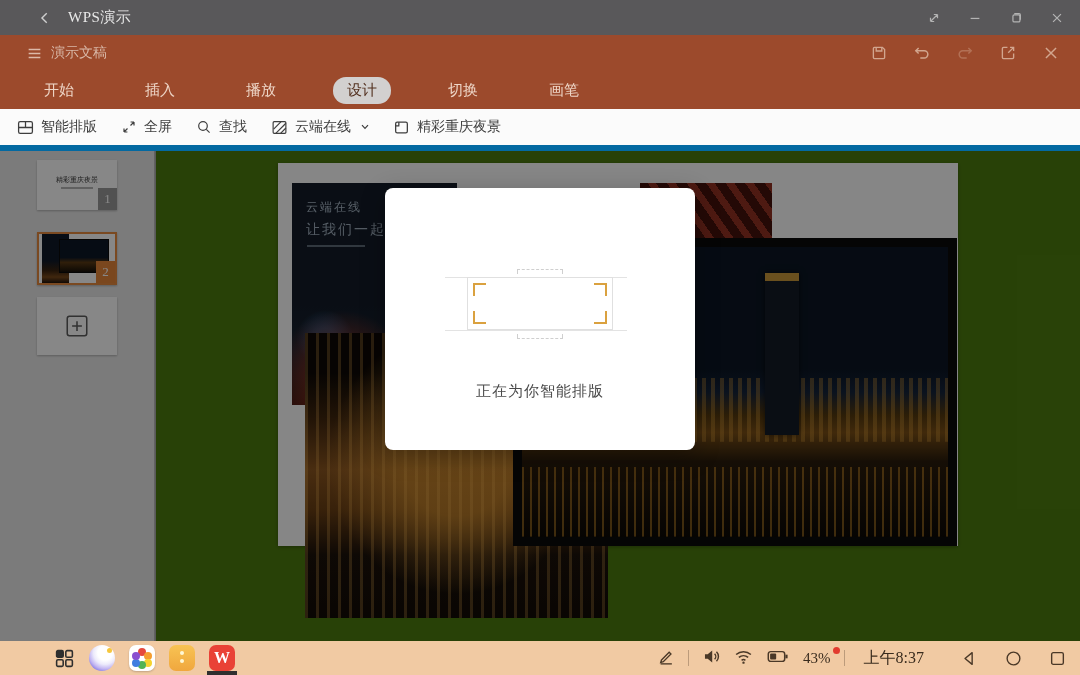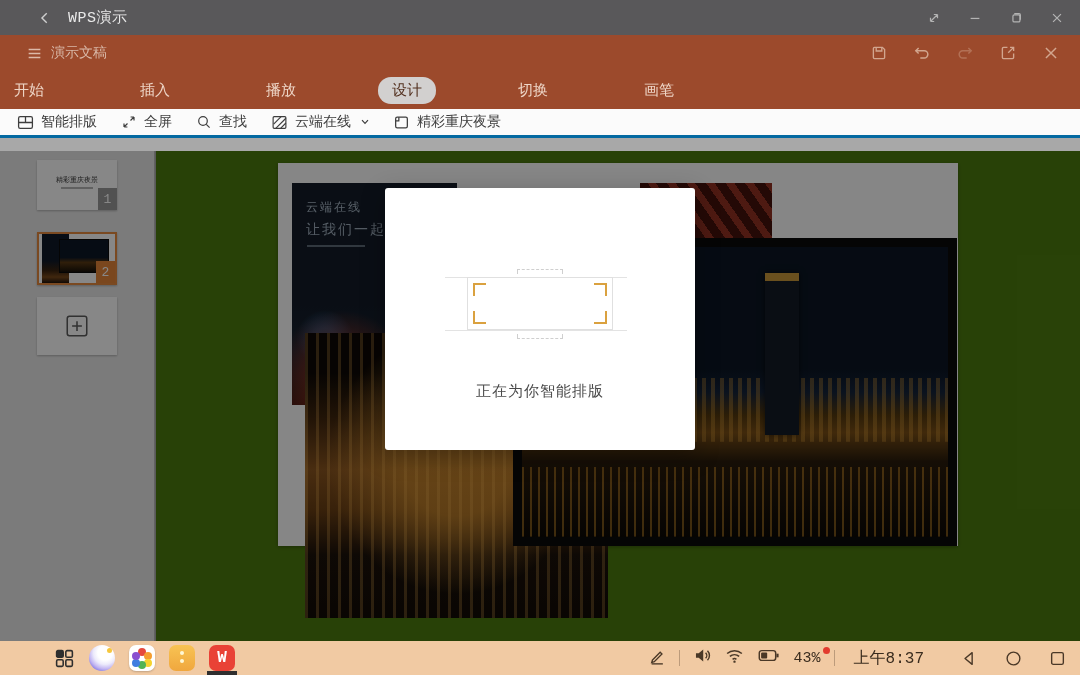--- a/index.html
+++ b/index.html
@@ -1,45 +1,45 @@
 <!DOCTYPE html>
 <html><head>
 <meta charset="utf-8">
 <style>
   html,body{margin:0;padding:0;background:#222;}
   *{box-sizing:border-box;}
   .screen{position:relative;width:1080px;height:675px;overflow:hidden;
-    font-family:Liberation Mono, monospace;background:#a8a8a8;}
+    font-family:Liberation Serif, serif;background:#a8a8a8;}
 
   
   .titlebar{position:absolute;top:0;left:0;width:100%;height:35px;background:#59585a;
     display:flex;align-items:center;color:#e9e9e9;}
   .tb-back{margin-left:38px;color:#cfcfcf;display:flex;align-items:center;cursor:pointer;}
   .tb-title{margin-left:16px;font-size:15px;letter-spacing:.5px;}
   .tb-controls{margin-left:auto;display:flex;align-items:center;gap:27px;margin-right:16px;color:#b3b3b3;}
   .tb-controls svg{display:block;}
 
   
   .appbar{position:absolute;top:35px;left:0;width:100%;height:36px;background:#9c4a2c;
     display:flex;align-items:center;color:#dcb9a8;}
   .ab-menu{margin-left:26px;display:flex;cursor:pointer;}
   .ab-doc{margin-left:8px;font-size:14px;color:#d9b9a9;}
   .ab-actions{margin-left:auto;display:flex;align-items:center;gap:25px;margin-right:20px;color:#d2a68f;}
   .ab-actions svg{display:block;}
   .disabled-ic{opacity:.42;}
 
   
   .tabbar{position:absolute;top:71px;left:0;width:100%;height:38px;background:#9c4a2c;
-    display:flex;align-items:center;gap:68px;}
+    display:flex;align-items:center;padding-left:30px;gap:43px;}
   .tab{font-size:15px;color:#eed6c7;padding:4px 14px;border-radius:13px;cursor:pointer;white-space:nowrap;}
   .tab.sel{background:#d2d0cf;color:#53301f;text-align:center;}
 
   
-  .ribbon{position:absolute;top:109px;left:0;width:100%;height:29px;background:#fbfbfb;
-    border-bottom:3px solid #0369a1;display:flex;align-items:center;padding-left:17px;gap:24px;color:#3e3e3e;}
+  .ribbon{position:absolute;top:109px;left:0;width:100%;height:42px;background:#fbfbfb;
+    border-bottom:6px solid #0369a1;display:flex;align-items:center;padding-left:17px;gap:24px;color:#3e3e3e;}
   .rtool{display:flex;align-items:center;gap:7px;font-size:14px;cursor:pointer;}
   .rtool svg{display:block;color:#3e3e3e;}
   .caret{margin-left:3px;color:#8a8a8a;}
 
   
   .content{position:absolute;top:151px;left:0;width:1080px;height:490px;overflow:hidden;}
   .sidebar{position:absolute;left:0;top:0;width:155px;height:100%;background:#e9e9e9;border-right:1px solid #b9b9b9;}
   .thumb{position:relative;width:80px;margin:0 auto;background:#fff;box-shadow:0 1px 2px rgba(0,0,0,.25);cursor:pointer;}
   .thumb1{height:50px;margin-top:9px;}
   .thumb2{height:53px;margin-top:22px;border:2px solid #e78b3f;overflow:hidden;}
@@ -82,21 +82,21 @@
       repeating-linear-gradient(90deg, rgba(225,155,45,.5) 0 2px, transparent 2px 8px) 0 100%/100% 24% no-repeat,
       repeating-linear-gradient(90deg, rgba(230,165,60,.35) 0 4px, rgba(0,0,0,0) 4px 9px) 0 58%/100% 22% no-repeat,
       linear-gradient(#0c1624 0 42%, #14233a 50%, #54390f 58%, #7a4f16 64%, #2a1c0c 74%, #0d0905 100%);}
   .pD-tower{position:absolute;left:57%;top:9%;width:8%;height:56%;
     background:linear-gradient(#c9983a 0 5%, #141b26 5% 100%);box-shadow:0 0 6px rgba(0,0,0,.6);}
 
   .dim{position:absolute;inset:0;background:rgba(0,0,0,.47);z-index:40;}
 
   
   .modal{position:absolute;left:385px;top:37px;width:310px;height:262px;background:#fff;z-index:60;
-    border-radius:3px;box-shadow:0 6px 24px rgba(0,0,0,.28);}
+    border-radius:8px;box-shadow:0 6px 24px rgba(0,0,0,.28);}
   .scanwrap{position:absolute;left:0;top:76px;width:100%;height:80px;}
   .scan-line{position:absolute;left:60px;right:68px;height:0;border-top:1px solid #e3e3e3;}
   .sl-top{top:13px;} .sl-bot{top:66px;}
   .scan-rect{position:absolute;left:82px;top:13px;width:146px;height:53px;border:1px solid #e0e0e0;background:#fff;}
   .br{position:absolute;width:13px;height:13px;border:0 solid #daa13f;}
   .br-tl{left:5px;top:5px;border-left-width:2px;border-top-width:2px;}
   .br-tr{right:5px;top:5px;border-right-width:2px;border-top-width:2px;}
   .br-bl{left:5px;bottom:5px;border-left-width:2px;border-bottom-width:2px;}
   .br-br{right:5px;bottom:5px;border-right-width:2px;border-bottom-width:2px;}
   .tick{position:absolute;left:50%;transform:translateX(-50%);width:46px;height:5px;border:1px dashed #cfcfcf;}

